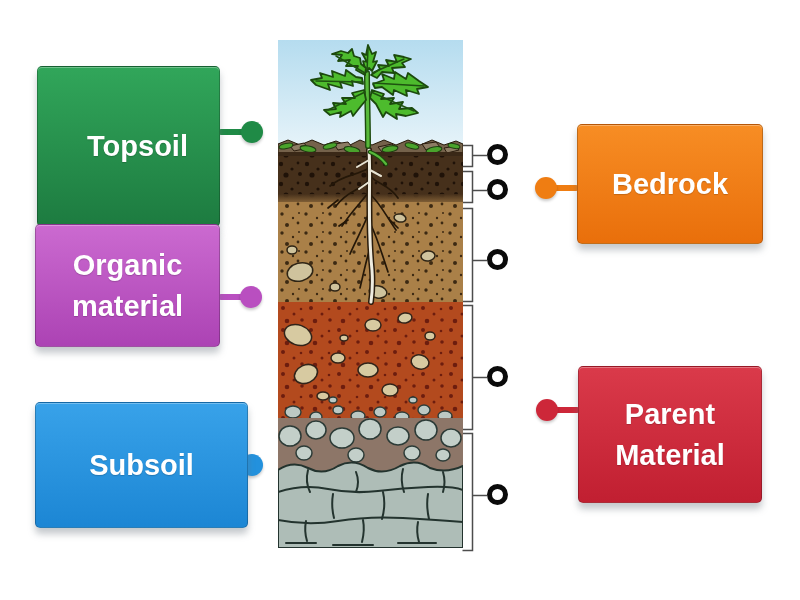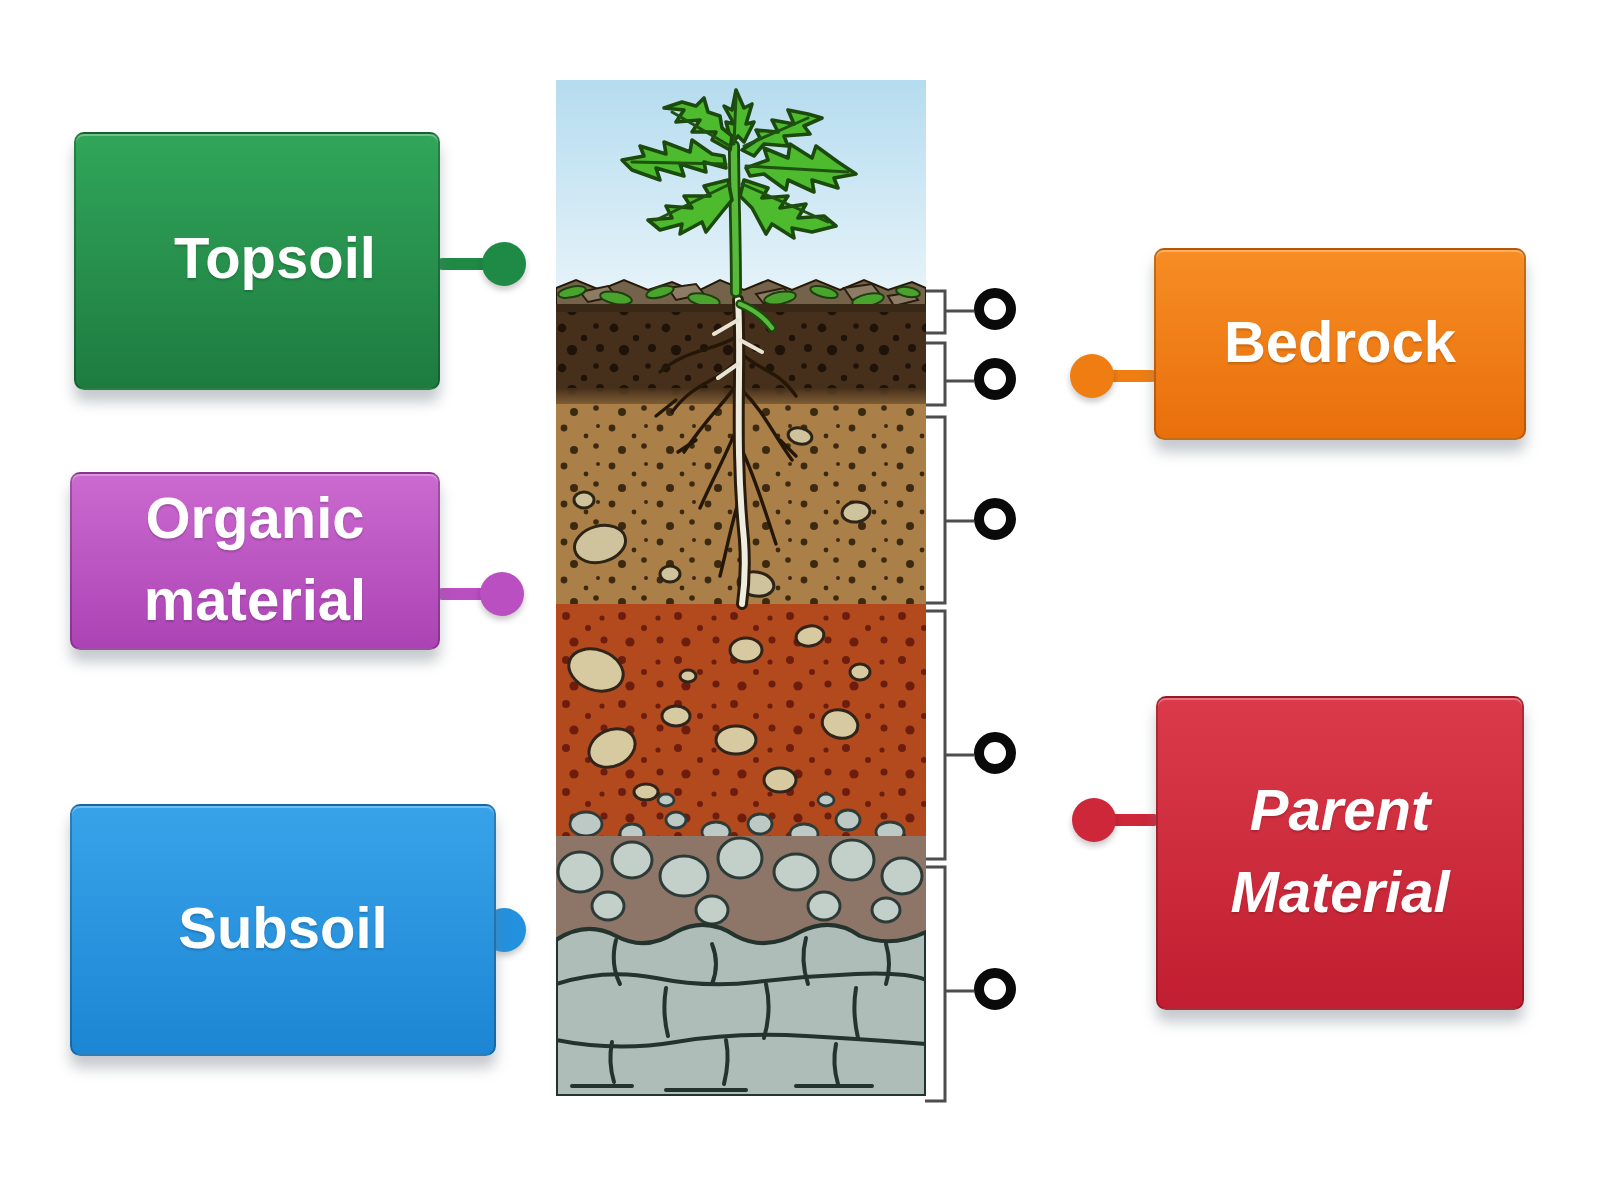--- a/index.html
+++ b/index.html
@@ -9,25 +9,25 @@
   }
   
   .card{
     position:absolute;display:flex;align-items:center;justify-content:center;
     color:#fff;font-weight:bold;font-size:29px;line-height:1.38;text-align:center;
     border-radius:5px;border:1px solid rgba(0,0,0,.22);
     box-shadow:0 6px 7px rgba(110,120,130,.40), inset 0 1px 0 rgba(255,255,255,.30);
     text-shadow:0 1px 1px rgba(0,0,0,.18);
     cursor:grab;user-select:none;z-index:3;padding:0 8px;box-sizing:border-box;
   }
-  .card-topsoil {left:37px; top:66px; width:183px;height:129px;background:linear-gradient(#31a65a,#1d7b40);padding-left:26px;}
-  .card-organic {left:35px; top:236px;width:185px;height:89px;background:linear-gradient(#cb6ad0,#ac43b4);}
+  .card-topsoil {left:37px; top:66px; width:183px;height:161px;background:linear-gradient(#31a65a,#1d7b40);padding-left:26px;}
+  .card-organic {left:35px; top:224px;width:185px;height:123px;background:linear-gradient(#cb6ad0,#ac43b4);}
   .card-subsoil {left:35px; top:402px;width:213px;height:126px;background:linear-gradient(#38a2e9,#1c86d4);}
-  .card-bedrock {left:577px;top:124px;width:186px;height:96px;background:linear-gradient(#f78d24,#e96f0b);}
-  .card-parent  {left:578px;top:348px;width:184px;height:157px;background:linear-gradient(#da3a4a,#c11f31);font-style:italic;}
+  .card-bedrock {left:577px;top:124px;width:186px;height:120px;background:linear-gradient(#f78d24,#e96f0b);}
+  .card-parent  {left:578px;top:366px;width:184px;height:137px;background:linear-gradient(#da3a4a,#c11f31);}
   
   .stem{position:absolute;height:6px;border-radius:3px;z-index:2;}
   .dot{position:absolute;width:22px;height:22px;border-radius:50%;z-index:2;
        box-shadow:0 2px 3px rgba(0,0,0,.22);}
   .stem-topsoil{left:218px;top:129px;width:27px;background:#1f8a46;}
   .dot-topsoil {left:241px;top:121px;background:#1f8a46;}
   .stem-organic{left:218px;top:294px;width:27px;background:#b94fc0;}
   .dot-organic {left:240px;top:286px;background:#b94fc0;}
   .stem-subsoil{left:216px;top:462px;width:29px;background:#2391dd;}
   .dot-subsoil {left:241px;top:454px;background:#2391dd;}

